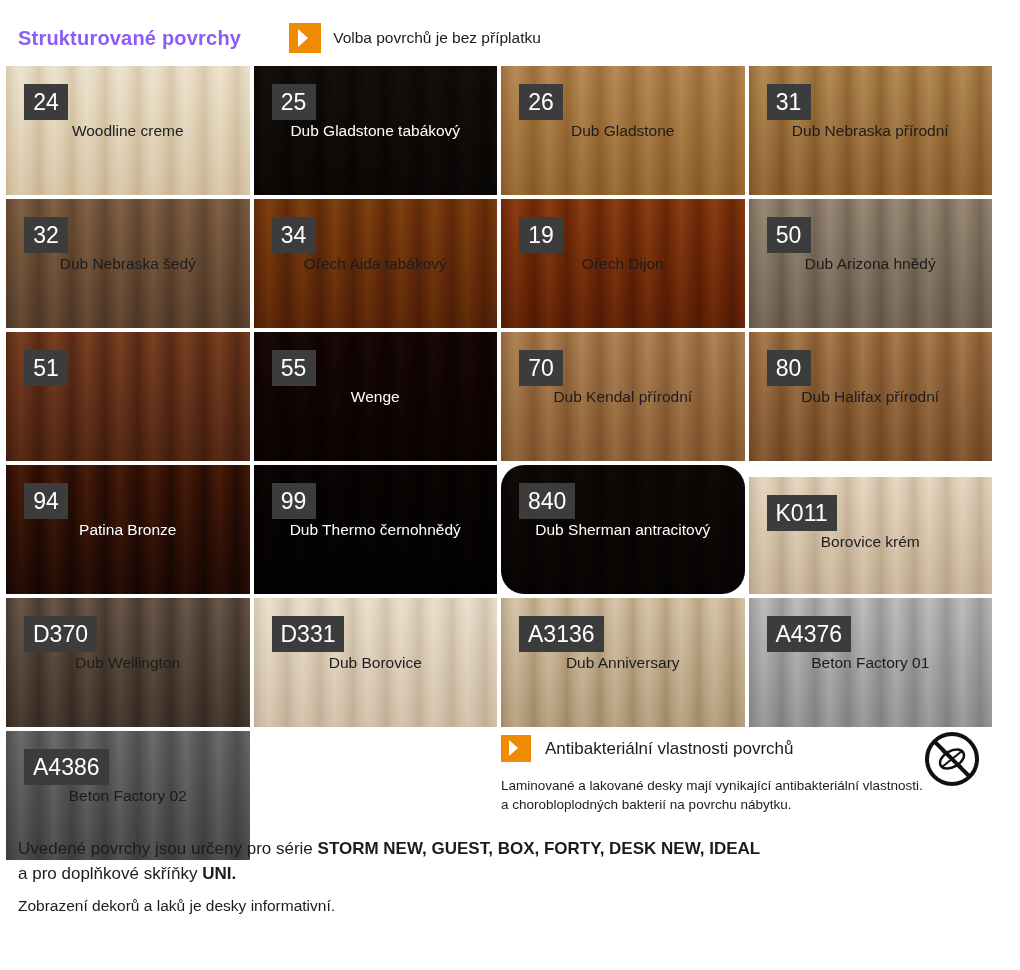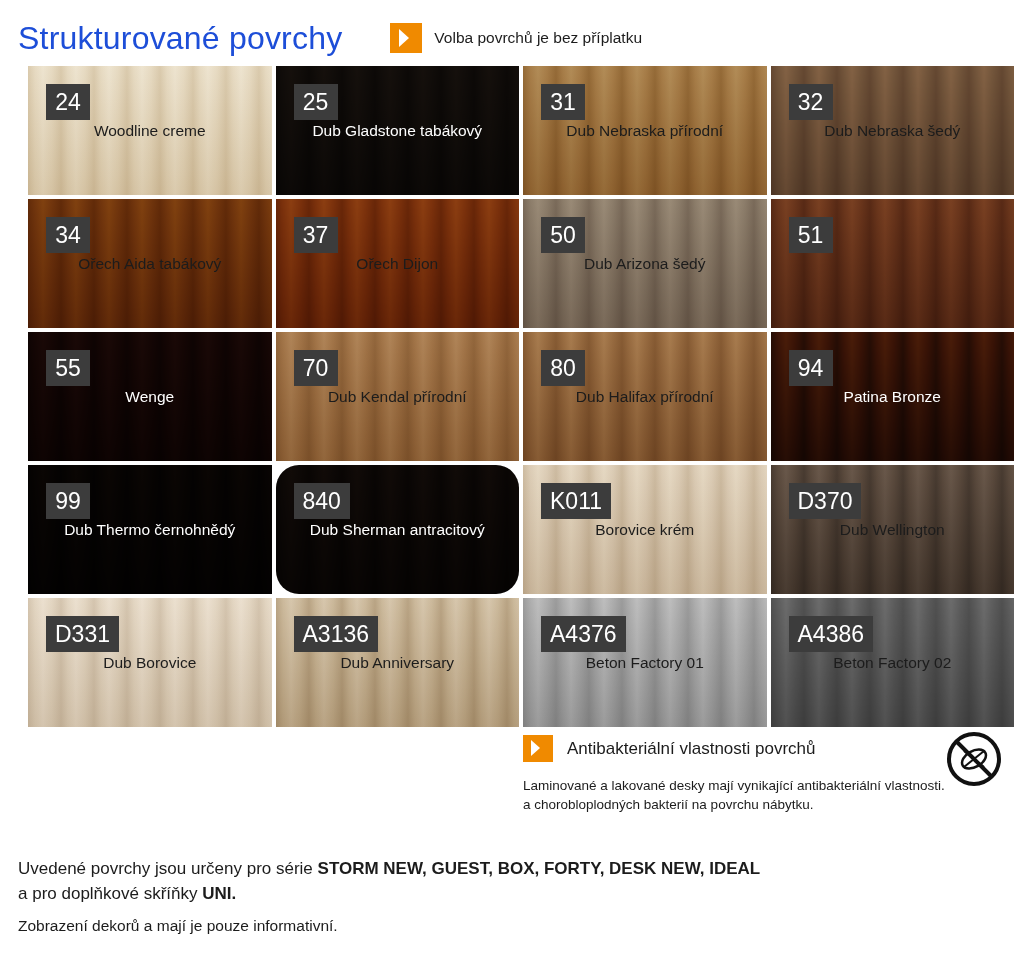--- a/index.html
+++ b/index.html
@@ -11,37 +11,37 @@
     overflow:hidden;
   }
   .page{position:relative;width:1020px;height:970px;}
 
   
   .header{
     position:absolute;left:18px;top:18px;width:984px;height:40px;
     display:flex;align-items:center;
   }
   .title{
-    font-size:32px;font-weight:400;letter-spacing:.2px;color:#1d4ed8;
+    font-size:20px;font-weight:700;letter-spacing:.2px;color:#8b5cf6;
     white-space:nowrap;
   }
   .flag{
     width:32px;height:30px;background:#f08a00;margin-left:48px;
     position:relative;flex:0 0 auto;
   }
   .flag:after{
     content:"";position:absolute;left:9px;top:6px;
     width:0;height:0;border-left:10px solid #ffffff;
     border-top:9px solid transparent;border-bottom:9px solid transparent;
   }
   .flag-note{font-size:15.5px;margin-left:12px;color:#1c1c1c;white-space:nowrap;}
 
   
   .grid{
-    position:absolute;left:28px;top:66px;
+    position:absolute;left:6px;top:66px;
     width:986px;
     display:grid;
     grid-template-columns:repeat(4,243.5px);
     grid-auto-rows:129px;
     column-gap:4px;row-gap:4px;
   }
   .swatch{
     position:relative;overflow:hidden;
     background-size:cover;background-position:center;
   }
@@ -76,21 +76,21 @@
   .anti-title{font-size:17px;margin-left:14px;color:#1c1c1c;}
   .anti-text{
     margin-top:14px;font-size:13.5px;line-height:19px;color:#1c1c1c;
   }
   .anti-icon{
     position:absolute;right:10px;top:-2px;width:60px;height:60px;
   }
 
   
   .footer{
-    position:absolute;left:18px;top:856px;width:984px;
+    position:absolute;left:18px;top:836px;width:984px;
   }
   .f1{font-size:17px;line-height:25px;color:#1c1c1c;}
   .f1 b{font-weight:700;}
   .f2{font-size:17px;line-height:25px;color:#1c1c1c;}
   .f3{font-size:15.5px;margin-top:11px;color:#1c1c1c;}
 </style>
 </head>
 <body>
 
 <div class="page">
@@ -103,39 +103,43 @@
 
   <div class="grid" id="grid">
       <div class="swatch light" style="background: repeating-linear-gradient(90deg, rgb(226, 214, 192) 0px, rgb(239, 231, 215) 7px, rgb(246, 241, 230) 15px, rgb(239, 231, 215) 24px, rgb(226, 214, 192) 33px), linear-gradient(rgb(246, 241, 230), rgb(226, 214, 192)); background-blend-mode: multiply;">
         <div class="code">24</div>
         <div class="name">Woodline creme</div>
       </div>
       <div class="swatch dark" style="background: repeating-linear-gradient(90deg, rgb(43, 37, 33) 0px, rgb(59, 52, 46) 7px, rgb(74, 64, 56) 15px, rgb(59, 52, 46) 24px, rgb(43, 37, 33) 33px), linear-gradient(rgb(74, 64, 56), rgb(43, 37, 33)); background-blend-mode: multiply;">
         <div class="code">25</div>
         <div class="name">Dub Gladstone tabákový</div>
       </div>
+      <div class="swatch light" style="background: repeating-linear-gradient(90deg, rgb(185, 150, 95) 0px, rgb(201, 169, 126) 7px, rgb(216, 189, 150) 15px, rgb(201, 169, 126) 24px, rgb(185, 150, 95) 33px), linear-gradient(rgb(216, 189, 150), rgb(185, 150, 95)); background-blend-mode: multiply;">
+        <div class="code">26</div>
+        <div class="name">Dub Gladstone</div>
+      </div>
       <div class="swatch light" style="background: repeating-linear-gradient(90deg, rgb(178, 144, 95) 0px, rgb(200, 169, 124) 7px, rgb(213, 189, 149) 15px, rgb(200, 169, 124) 24px, rgb(178, 144, 95) 33px), linear-gradient(rgb(213, 189, 149), rgb(178, 144, 95)); background-blend-mode: multiply;">
         <div class="code">31</div>
         <div class="name">Dub Nebraska přírodní</div>
       </div>
       <div class="swatch light" style="background: repeating-linear-gradient(90deg, rgb(140, 116, 96) 0px, rgb(160, 138, 114) 7px, rgb(183, 158, 132) 15px, rgb(160, 138, 114) 24px, rgb(140, 116, 96) 33px), linear-gradient(rgb(183, 158, 132), rgb(140, 116, 96)); background-blend-mode: multiply;">
         <div class="code">32</div>
         <div class="name">Dub Nebraska šedý</div>
       </div>
       <div class="swatch light" style="background: repeating-linear-gradient(90deg, rgb(138, 85, 36) 0px, rgb(160, 106, 53) 7px, rgb(181, 129, 63) 15px, rgb(160, 106, 53) 24px, rgb(138, 85, 36) 33px), linear-gradient(rgb(181, 129, 63), rgb(138, 85, 36)); background-blend-mode: multiply;">
         <div class="code">34</div>
         <div class="name">Ořech Aida tabákový</div>
       </div>
       <div class="swatch light" style="background: repeating-linear-gradient(90deg, rgb(142, 79, 32) 0px, rgb(168, 101, 47) 7px, rgb(189, 126, 66) 15px, rgb(168, 101, 47) 24px, rgb(142, 79, 32) 33px), linear-gradient(rgb(189, 126, 66), rgb(142, 79, 32)); background-blend-mode: multiply;">
-        <div class="code">37</div>
+        <div class="code">19</div>
         <div class="name">Ořech Dijon</div>
       </div>
       <div class="swatch light" style="background: repeating-linear-gradient(90deg, rgb(157, 144, 131) 0px, rgb(180, 169, 155) 7px, rgb(198, 188, 174) 15px, rgb(180, 169, 155) 24px, rgb(157, 144, 131) 33px), linear-gradient(rgb(198, 188, 174), rgb(157, 144, 131)); background-blend-mode: multiply;">
         <div class="code">50</div>
-        <div class="name">Dub Arizona šedý</div>
+        <div class="name">Dub Arizona hnědý</div>
       </div>
       <div class="swatch light" style="background: repeating-linear-gradient(90deg, rgb(128, 84, 59) 0px, rgb(154, 107, 76) 7px, rgb(176, 128, 93) 15px, rgb(154, 107, 76) 24px, rgb(128, 84, 59) 33px), linear-gradient(rgb(176, 128, 93), rgb(128, 84, 59)); background-blend-mode: multiply;">
         <div class="code">51</div>
       </div>
       <div class="swatch dark" style="background: repeating-linear-gradient(90deg, rgb(45, 21, 18) 0px, rgb(64, 32, 26) 7px, rgb(82, 48, 42) 15px, rgb(64, 32, 26) 24px, rgb(45, 21, 18) 33px), linear-gradient(rgb(82, 48, 42), rgb(45, 21, 18)); background-blend-mode: multiply;">
         <div class="code">55</div>
         <div class="name">Wenge</div>
       </div>
       <div class="swatch light" style="background: repeating-linear-gradient(90deg, rgb(176, 142, 102) 0px, rgb(196, 163, 124) 7px, rgb(212, 184, 150) 15px, rgb(196, 163, 124) 24px, rgb(176, 142, 102) 33px), linear-gradient(rgb(212, 184, 150), rgb(176, 142, 102)); background-blend-mode: multiply;">
         <div class="code">70</div>
@@ -150,21 +154,21 @@
         <div class="name">Patina Bronze</div>
       </div>
       <div class="swatch dark" style="background: repeating-linear-gradient(90deg, rgb(21, 16, 16) 0px, rgb(36, 27, 22) 7px, rgb(52, 39, 31) 15px, rgb(36, 27, 22) 24px, rgb(21, 16, 16) 33px), linear-gradient(rgb(52, 39, 31), rgb(21, 16, 16)); background-blend-mode: multiply;">
         <div class="code">99</div>
         <div class="name">Dub Thermo černohnědý</div>
       </div>
       <div class="swatch dark" style="background: repeating-linear-gradient(90deg, rgb(34, 26, 22) 0px, rgb(50, 40, 35) 7px, rgb(66, 53, 45) 15px, rgb(50, 40, 35) 24px, rgb(34, 26, 22) 33px), linear-gradient(rgb(66, 53, 45), rgb(34, 26, 22)); background-blend-mode: multiply; border-radius: 23px;">
         <div class="code">840</div>
         <div class="name">Dub Sherman antracitový</div>
       </div>
-      <div class="swatch light" style="background: repeating-linear-gradient(90deg, rgb(216, 203, 184) 0px, rgb(232, 222, 208) 7px, rgb(242, 235, 223) 15px, rgb(232, 222, 208) 24px, rgb(216, 203, 184) 33px), linear-gradient(rgb(242, 235, 223), rgb(216, 203, 184)); background-blend-mode: multiply;">
+      <div class="swatch light" style="background: repeating-linear-gradient(90deg, rgb(216, 203, 184) 0px, rgb(232, 222, 208) 7px, rgb(242, 235, 223) 15px, rgb(232, 222, 208) 24px, rgb(216, 203, 184) 33px), linear-gradient(rgb(242, 235, 223), rgb(216, 203, 184)); background-blend-mode: multiply; margin-top: 12px;">
         <div class="code">K011</div>
         <div class="name">Borovice krém</div>
       </div>
       <div class="swatch light" style="background: repeating-linear-gradient(90deg, rgb(113, 101, 91) 0px, rgb(142, 127, 114) 7px, rgb(164, 150, 138) 15px, rgb(142, 127, 114) 24px, rgb(113, 101, 91) 33px), linear-gradient(rgb(164, 150, 138), rgb(113, 101, 91)); background-blend-mode: multiply;">
         <div class="code">D370</div>
         <div class="name">Dub Wellington</div>
       </div>
       <div class="swatch light" style="background: repeating-linear-gradient(90deg, rgb(221, 210, 194) 0px, rgb(236, 228, 215) 7px, rgb(245, 239, 230) 15px, rgb(236, 228, 215) 24px, rgb(221, 210, 194) 33px), linear-gradient(rgb(245, 239, 230), rgb(221, 210, 194)); background-blend-mode: multiply;">
         <div class="code">D331</div>
         <div class="name">Dub Borovice</div>
@@ -200,16 +204,16 @@
       </div>
     </div>
 
   <div class="footer">
     <div class="f1">
       <span>Uvedené povrchy jsou určeny pro série </span><b>STORM NEW, GUEST, BOX, FORTY, DESK NEW, IDEAL</b>
     </div>
     <div class="f2">
       <span>a pro doplňkové skříňky </span><b>UNI.</b>
     </div>
-    <div class="f3">Zobrazení dekorů a mají je pouze informativní.</div>
+    <div class="f3">Zobrazení dekorů a laků je desky informativní.</div>
   </div>
 
 </div>
 
 </body></html>

